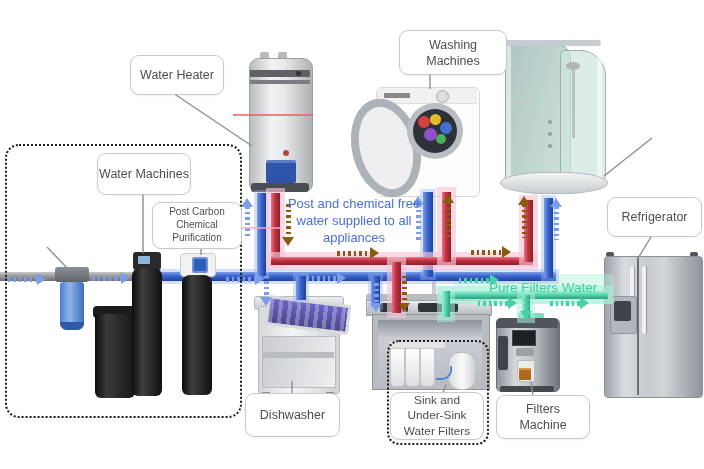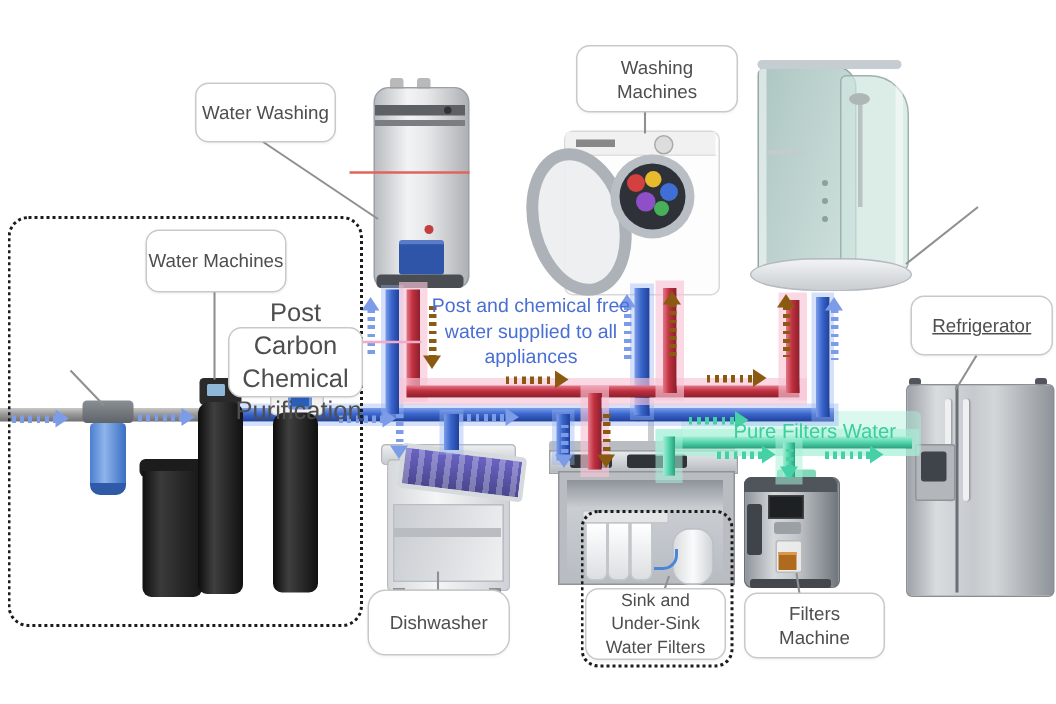--- a/index.html
+++ b/index.html
@@ -228,35 +228,35 @@
     <line x1="208" y1="228" x2="281" y2="228" stroke="#f4a9c6" stroke-width="1.6"></line>
   </svg>
 
   <div class="dashbox" style="left:5px;top:144px;width:233px;height:270px;"></div>
   <div class="dashbox" style="left:387px;top:340px;width:98px;height:101px;border-radius:12px;"></div>
 
   <div class="soft-note">Post and chemical free water supplied to all appliances</div>
   <div class="pure-note">Pure Filters Water</div>
 
   <div class="lbl" style="left:130px;top:55px;width:92px;height:38px;">
-    <span>Water Washing</span>
-    </div>
-  <div class="lbl" style="left:384px;top:30px;width:106px;height:43px;">
+    <span>Water Heater</span>
+    </div>
+  <div class="lbl" style="left:399px;top:30px;width:106px;height:43px;">
     <span style="width:72px;">Washing Machines</span>
     </div>
-  <div class="lbl" style="left:607px;top:197px;width:93px;height:38px;text-decoration:underline;">
+  <div class="lbl" style="left:607px;top:197px;width:93px;height:38px;">
     <span>Refrigerator</span>
     </div>
   <div class="lbl" style="left:97px;top:153px;width:92px;height:40px;">
     <span>Water Machines</span>
     </div>
-  <div class="lbl" style="left:152px;top:202px;width:88px;height:45px;font-size:17px;margin-top:16px;">
+  <div class="lbl" style="left:152px;top:202px;width:88px;height:45px;font-size:10px;">
     <span style="width:80px;">Post Carbon Chemical Purification</span>
     </div>
-  <div class="lbl" style="left:245px;top:393px;width:93px;height:42px;border-radius:12px;">
+  <div class="lbl" style="left:245px;top:393px;width:93px;height:42px;">
     <span>Dishwasher</span>
     </div>
   <div class="lbl" style="left:390px;top:392px;width:92px;height:46px;font-size:11.8px;">
     <span style="width:84px;">Sink and Under-Sink Water Filters</span>
     </div>
   <div class="lbl" style="left:496px;top:395px;width:92px;height:42px;">
     <span style="width:62px;">Filters Machine</span>
     </div>
 
 </div>

